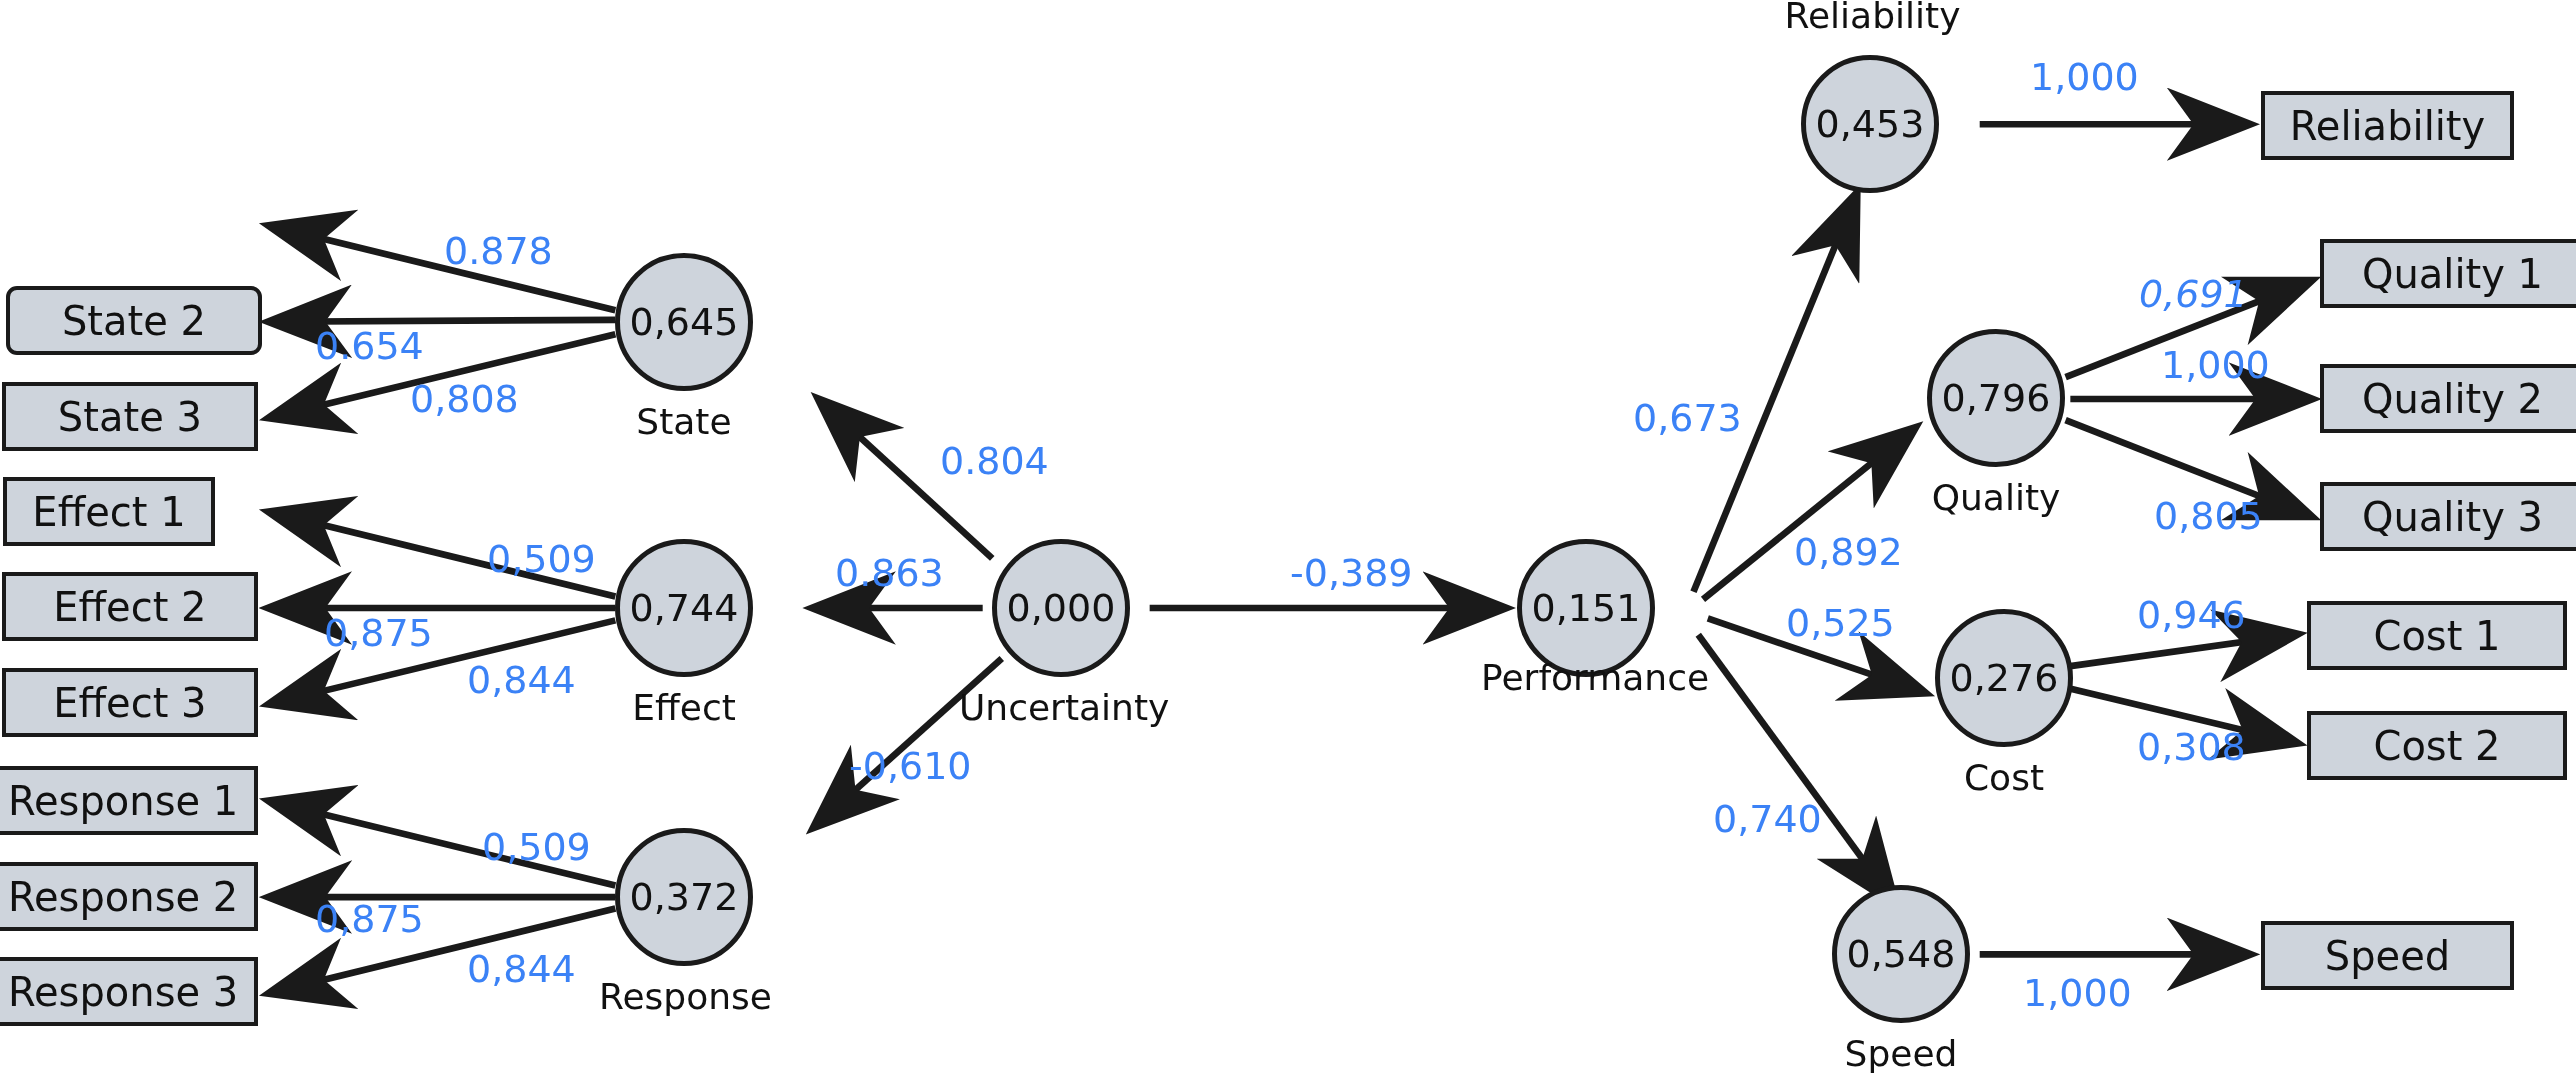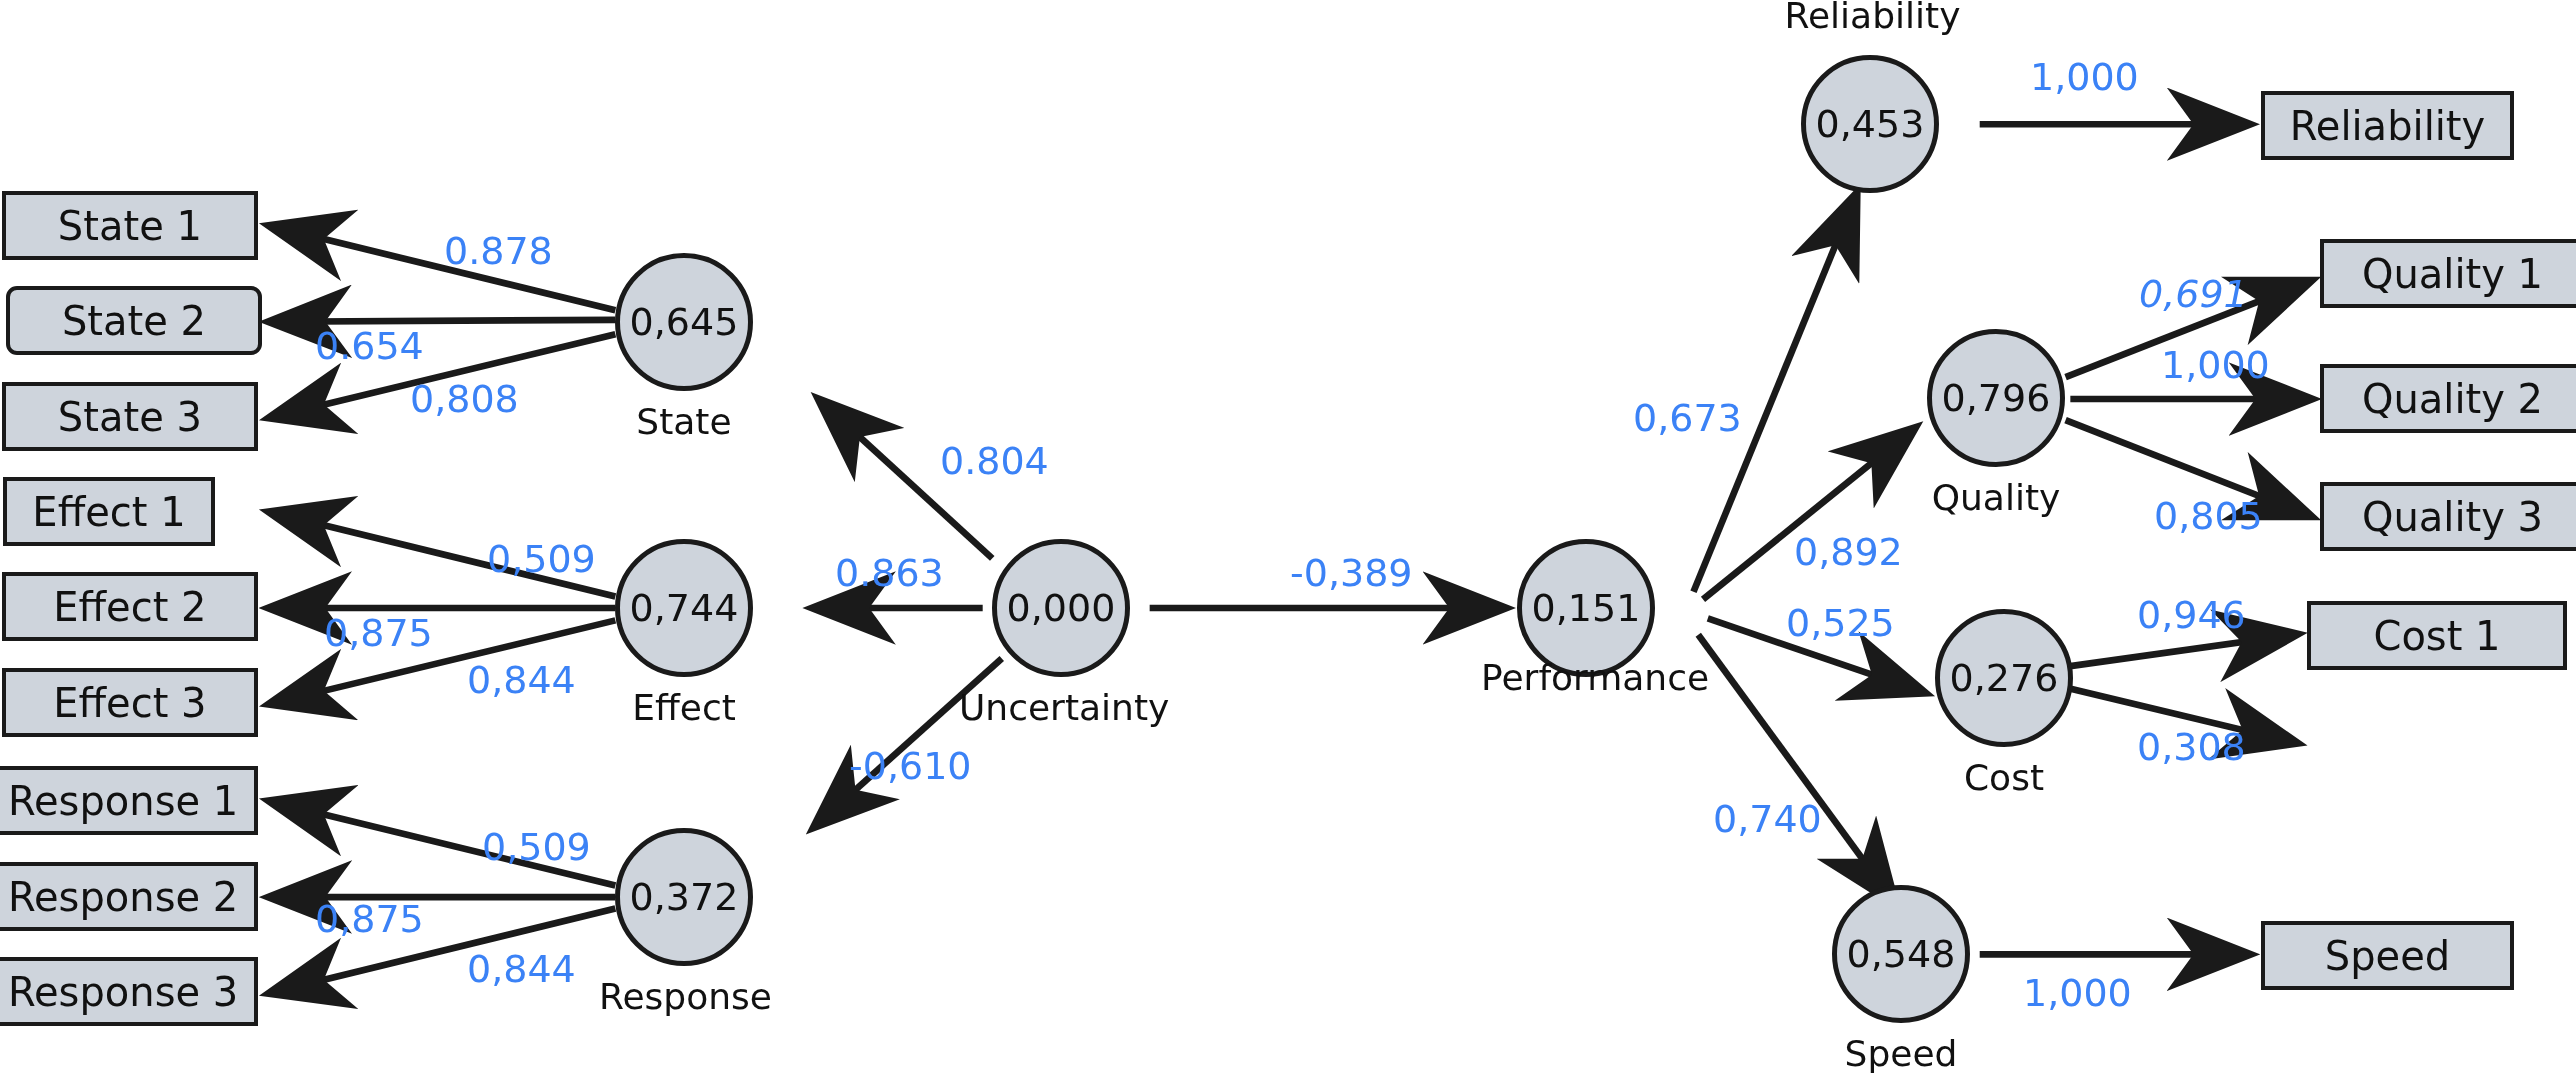--- a/index.html
+++ b/index.html
@@ -58,37 +58,37 @@
       <line x1="2170" y1="418" x2="2420" y2="418"></line>
       <line x1="2165" y1="440" x2="2420" y2="540"></line>
 
       <line x1="2155" y1="700" x2="2405" y2="665"></line>
       <line x1="2155" y1="718" x2="2405" y2="778"></line>
 
       <line x1="2075" y1="1000" x2="2355" y2="1000"></line>
     </g>
   </svg>
 
-  <div class="ind-box" style="left:1.9px;top:191px;width:256px;height:69px;">State 1</div>
   <div class="ind-box" style="left:6px;top:286px;width:256px;height:69px;border-radius:11px;">State 2</div>
   <div class="ind-box" style="left:1.9px;top:382px;width:256px;height:69px;">State 3</div>
 
   <div class="ind-box" style="left:3px;top:477px;width:212px;height:69px;">Effect 1</div>
   <div class="ind-box" style="left:1.9px;top:572px;width:256px;height:69px;">Effect 2</div>
   <div class="ind-box" style="left:1.9px;top:668px;width:256px;height:69px;">Effect 3</div>
 
   <div class="ind-box" style="left:-11.4px;top:766px;width:269px;height:69px;">Response 1</div>
   <div class="ind-box" style="left:-11.4px;top:862px;width:269px;height:69px;">Response 2</div>
   <div class="ind-box" style="left:-11.4px;top:957px;width:269px;height:69px;">Response 3</div>
 
   <div class="ind-box" style="left:2261px;top:91px;width:253px;height:69px;">Reliability</div>
   <div class="ind-box" style="left:2320px;top:239px;width:265px;height:69px;">Quality 1</div>
   <div class="ind-box" style="left:2320px;top:364px;width:265px;height:69px;">Quality 2</div>
   <div class="ind-box" style="left:2320px;top:482px;width:265px;height:69px;">Quality 3</div>
   <div class="ind-box" style="left:2307px;top:601px;width:260px;height:69px;">Cost 1</div>
+  <div class="ind-box" style="left:2307px;top:711px;width:260px;height:69px;">Cost 2</div>
   <div class="ind-box" style="left:2261px;top:921px;width:253px;height:69px;">Speed</div>
 
   <div class="node-circle" style="left:615px;top:253px;width:138px;height:138px;">0,645</div>
   <div class="node-label" style="left:615px;top:401px;width:138px;">State</div>
 
   <div class="node-circle" style="left:615px;top:539px;width:138px;height:138px;">0,744</div>
   <div class="node-label" style="left:615px;top:687px;width:138px;">Effect</div>
 
   <div class="node-circle" style="left:615px;top:828px;width:138px;height:138px;">0,372</div>
   <div class="node-label" style="left:599px;top:976px;width:172px;">Response</div>

